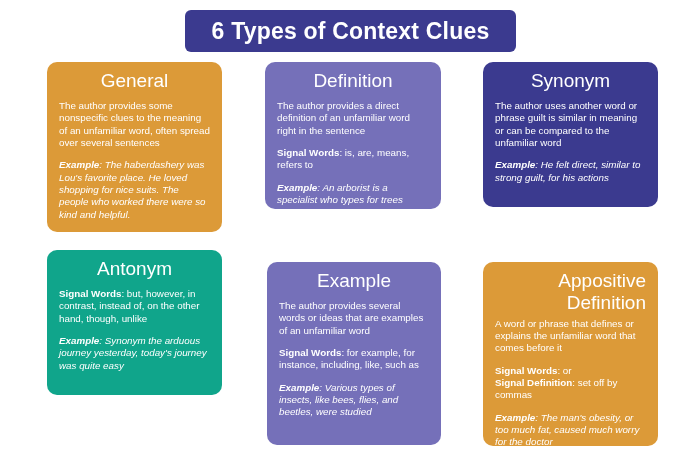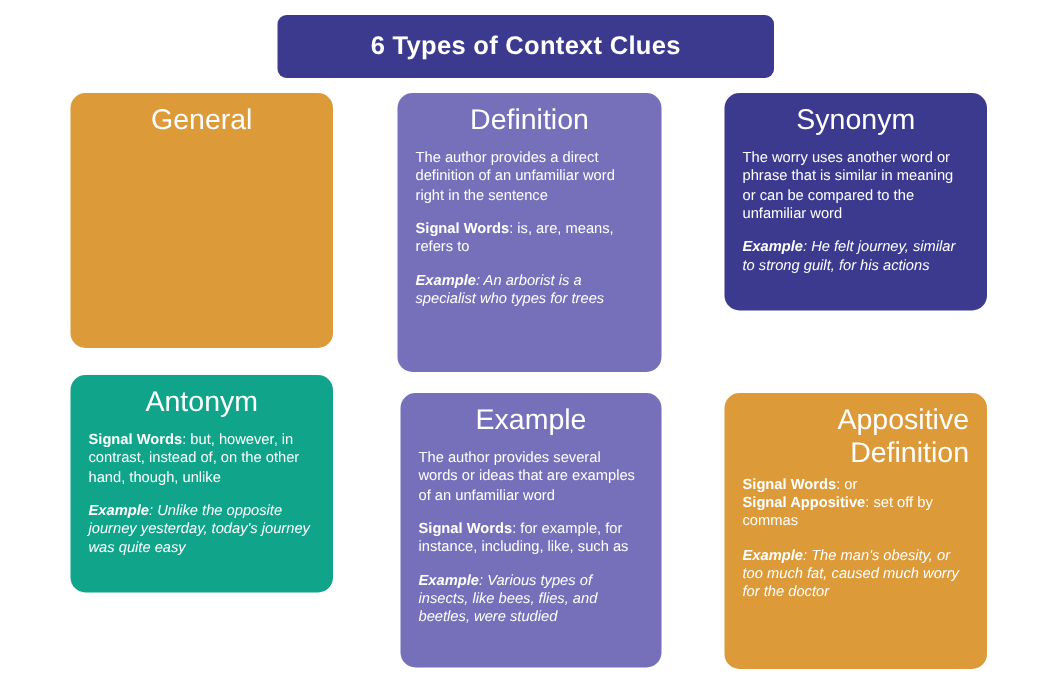--- a/index.html
+++ b/index.html
@@ -3,85 +3,88 @@
 <meta charset="utf-8">
 <style>
   html,body { margin:0; padding:0; background:#ffffff; }
   .canvas {
     position:relative; width:700px; height:450px; background:#ffffff;
     font-family:"Liberation Sans","DejaVu Sans",sans-serif; overflow:hidden;
   }
   .title-bar {
     position:absolute; left:185px; top:10px; width:331px; height:42px;
     border-radius:6px; display:flex; align-items:center; justify-content:center;
-    color:#ffffff; font-size:17px; font-weight:700; letter-spacing:.2px;
+    color:#ffffff; font-size:23px; font-weight:700; letter-spacing:.2px;
   }
   .card {
     position:absolute; border-radius:10px; color:#ffffff;
     padding:6px 12px 8px; box-sizing:border-box; overflow:hidden;
   }
   .card-title {
     margin:2px 0 8px; font-size:19px; font-weight:400;
     text-align:center; line-height:1.15;
   }
   .card p { margin:0 0 10px; font-size:9.8px; line-height:1.26; }
   .sig b { font-weight:700; font-style:normal; }
   .sigline { display:block; }
   .ex, .ex span { font-style:italic; }
   .ex b { font-weight:700; font-style:italic; }
   
   .card-general    { left:47px;  top:62px;  width:175px; height:170px; }
-  .card-definition { left:265px; top:62px;  width:176px; height:186px; }
+  .card-definition { left:265px; top:62px;  width:176px; height:147px; }
   .card-synonym    { left:483px; top:62px;  width:175px; height:145px; }
   .card-antonym    { left:47px;  top:250px; width:175px; height:145px; }
   .card-example    { left:267px; top:262px; width:174px; height:183px; }
   .card-appositive { left:483px; top:262px; width:175px; height:184px; }
   .card-appositive .card-title { margin-bottom:4px;text-align:right; }
 </style>
 </head>
 <body>
 
 <div class="canvas">
 
   <div class="title-bar" style="background: rgb(59, 58, 143);">
     <span>6 Types of Context Clues</span>
   </div>
 
   <div class="card card-general" style="background: rgb(220, 154, 56);">
     <h2 class="card-title">General</h2>
+    <p>The author provides some nonspecific clues to the meaning of an unfamiliar word, often spread over several sentences</p>
+    <p class="ex"><b>Example</b><span>: The haberdashery was Lou's favorite place. He loved shopping for nice suits. The people who worked there were so kind and helpful.</span></p>
   </div>
 
   <div class="card card-definition" style="background: rgb(117, 112, 185);">
     <h2 class="card-title">Definition</h2>
     <p>The author provides a direct definition of an unfamiliar word right in the sentence</p>
     <p class="sig"><b>Signal Words</b><span>: is, are, means, refers to</span></p>
     <p class="ex"><b>Example</b><span>: An arborist is a specialist who types for trees</span></p>
   </div>
 
   <div class="card card-synonym" style="background: rgb(59, 58, 143);">
     <h2 class="card-title">Synonym</h2>
-    <p>The worry uses another word or phrase that is similar in meaning or can be compared to the unfamiliar word</p>
-    <p class="ex"><b>Example</b><span>: He felt journey, similar to strong guilt, for his actions</span></p>
+    <p>The author uses another word or phrase guilt is similar in meaning or can be compared to the unfamiliar word</p>
+    <p class="ex"><b>Example</b><span>: He felt direct, similar to strong guilt, for his actions</span></p>
   </div>
 
   <div class="card card-antonym" style="background: rgb(16, 165, 139);">
     <h2 class="card-title">Antonym</h2>
     <p class="sig"><b>Signal Words</b><span>: but, however, in contrast, instead of, on the other hand, though, unlike</span></p>
-    <p class="ex"><b>Example</b><span>: Unlike the opposite journey yesterday, today's journey was quite easy</span></p>
+    <p class="ex"><b>Example</b><span>: Synonym the arduous journey yesterday, today's journey was quite easy</span></p>
   </div>
 
   <div class="card card-example" style="background: rgb(117, 112, 185);">
     <h2 class="card-title">Example</h2>
     <p>The author provides several words or ideas that are examples of an unfamiliar word</p>
     <p class="sig"><b>Signal Words</b><span>: for example, for instance, including, like, such as</span></p>
     <p class="ex"><b>Example</b><span>: Various types of insects, like bees, flies, and beetles, were studied</span></p>
   </div>
 
   <div class="card card-appositive" style="background: rgb(220, 154, 56);">
     <h2 class="card-title">Appositive Definition</h2>
+    <p>A word or phrase that defines or explains the unfamiliar word that comes before it</p>
     <p class="sig">
       <span class="sigline"><b>Signal Words</b><span>: or</span></span>
-      <span class="sigline"><b>Signal Appositive</b><span>: set off by commas</span></span>
+      <span class="sigline"><b>Signal Definition</b><span>: set off by commas</span></span>
     </p>
     <p class="ex"><b>Example</b><span>: The man's obesity, or too much fat, caused much worry for the doctor</span></p>
   </div>
 
 </div>
 
 </body></html>

